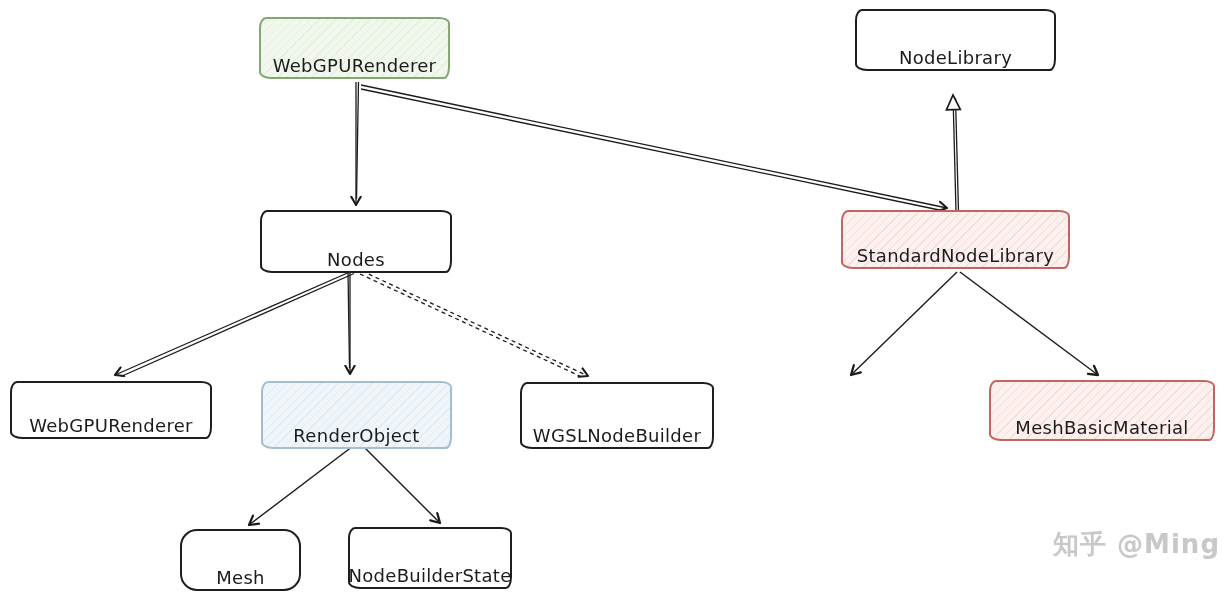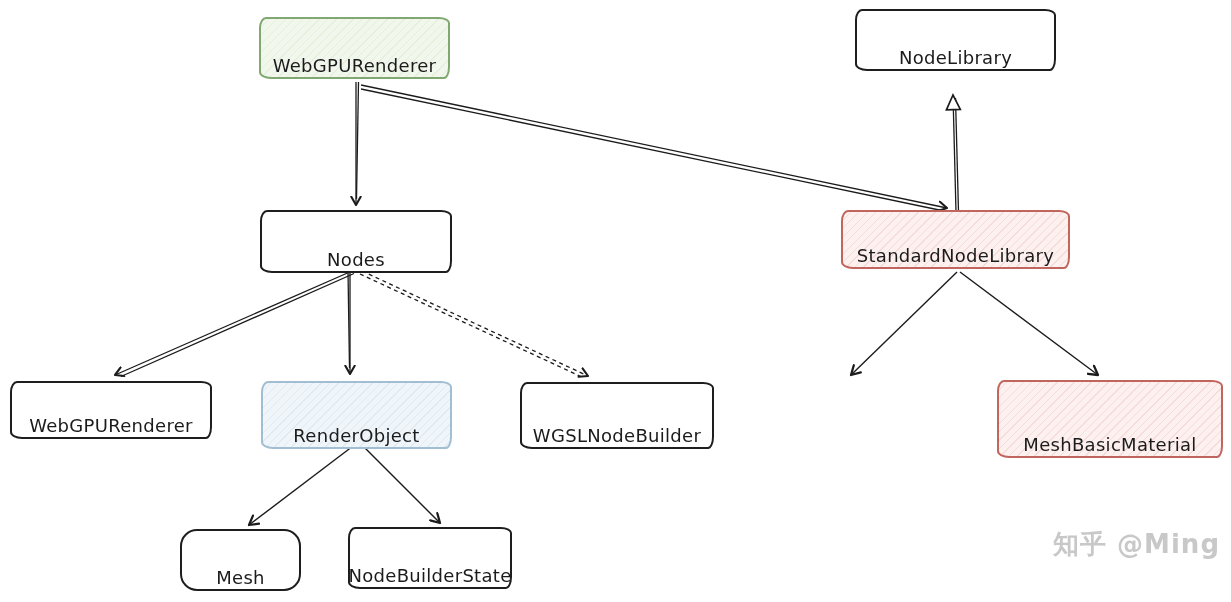--- a/index.html
+++ b/index.html
@@ -146,21 +146,21 @@
 
   <div class="node blue" style="left:261px; top:381px; width:191px; height:68px;">
     <span class="lbl">RenderObject</span>
   </div>
 
   <div class="node" style="left:520px; top:382px; width:194px; height:67px;">
     <span class="lbl">WGSLNodeBuilder</span>
   </div>
 
 
-  <div class="node red" style="left:989px; top:380px; width:226px; height:78px;margin-left:8px;">
+  <div class="node red" style="left:989px; top:380px; width:226px; height:61px;">
     <span class="lbl">MeshBasicMaterial</span>
   </div>
 
   <div class="node" style="left:180px; top:529px; width:121px; height:62px;border-radius:17px;">
     <span class="lbl">Mesh</span>
   </div>
 
   <div class="node" style="left:348px; top:527px; width:164px; height:62px;">
     <span class="lbl">NodeBuilderState</span>
   </div>

